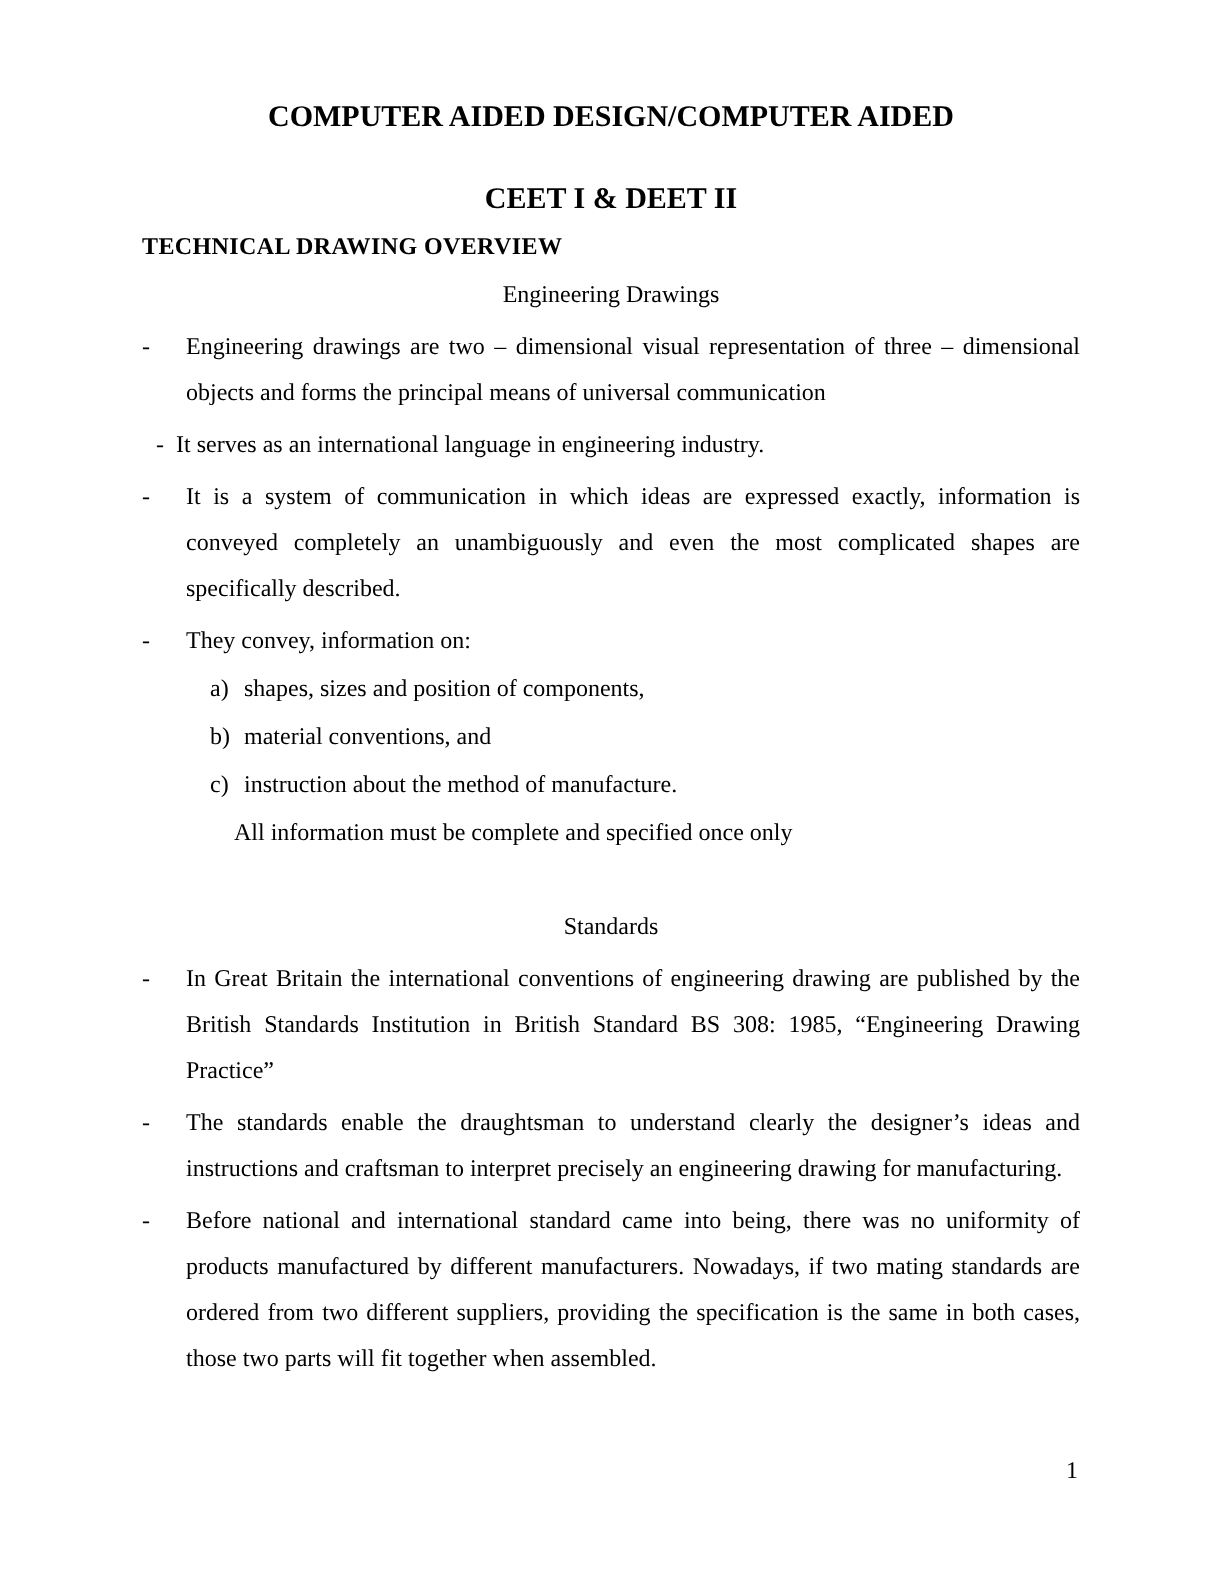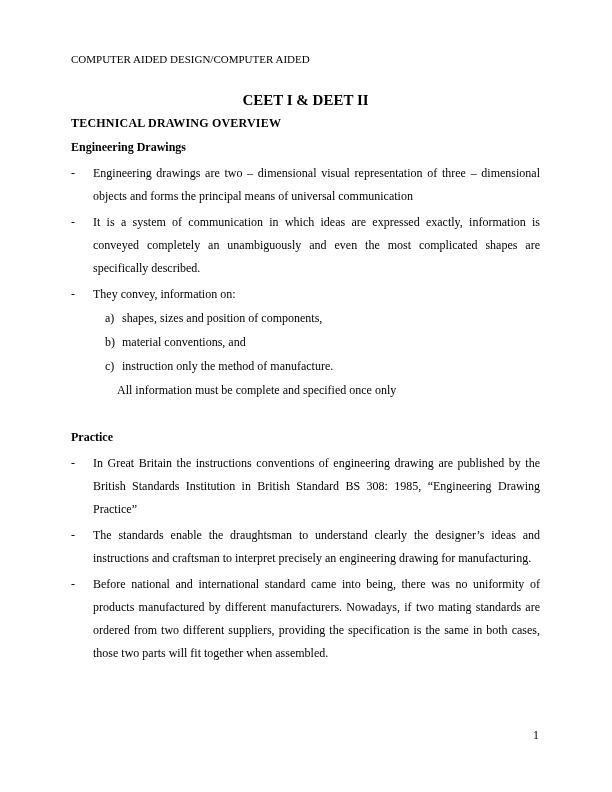--- a/index.html
+++ b/index.html
@@ -15,40 +15,41 @@
     position: relative;
     overflow: hidden;
     font-family: "Liberation Serif", "DejaVu Serif", serif;
     font-size: 12px;
     line-height: 23px;
     color: #000000;
     padding: 44px 72px 0 71px;
   }
   .doc-title {
     margin: 0;
-    font-size: 11px;
-    font-weight: normal;
-    text-align: left;
+    font-size: 15px;
+    font-weight: bold;
+    text-align: center;
     line-height: 30px;
   }
   .title-line { display: block; }
   .course-title {
     margin-top: 15px;
     text-align: center;
     font-weight: bold;
     font-size: 15px;
     line-height: 23px;
   }
   .section-heading {
     font-weight: bold;
     letter-spacing: 0.2px;
   }
   .sub-heading {
     margin-top: 1px;
-    font-weight: bold;
+    font-weight: normal;
+    text-align: center;
   }
   .sub-heading.spaced-before {
     margin-top: 24px;
   }
   .bullet {
     display: flex;
     margin-top: 3px;
   }
   .bullet .dash {
     flex: 0 0 22px;
@@ -100,20 +101,23 @@
 
   <div class="section-heading">TECHNICAL DRAWING OVERVIEW</div>
 
   <div class="sub-heading">Engineering Drawings</div>
 
   <div class="bullet">
     <span class="dash">-</span>
     <span class="bullet-text">Engineering drawings are two – dimensional visual representation of three – dimensional objects and forms the principal means of universal communication</span>
   </div>
 
+  <div class="bullet-alt">
+    <span class="dash">-</span><span class="bullet-text">It serves as an international language in engineering industry.</span>
+  </div>
 
   <div class="bullet">
     <span class="dash">-</span>
     <span class="bullet-text">It is a system of communication in which ideas are expressed exactly, information is conveyed completely an unambiguously and even the most complicated shapes are specifically described.</span>
   </div>
 
   <div class="bullet">
     <span class="dash">-</span>
     <span class="bullet-text">They convey, information on:</span>
   </div>
@@ -123,30 +127,30 @@
     <span class="sub-text">shapes, sizes and position of components,</span>
   </div>
 
   <div class="sub-item">
     <span class="sub-label">b)</span>
     <span class="sub-text">material conventions, and</span>
   </div>
 
   <div class="sub-item">
     <span class="sub-label">c)</span>
-    <span class="sub-text">instruction only the method of manufacture.</span>
+    <span class="sub-text">instruction about the method of manufacture.</span>
   </div>
 
   <div class="note-line">All information must be complete and specified once only</div>
 
-  <div class="sub-heading spaced-before">Practice</div>
+  <div class="sub-heading spaced-before">Standards</div>
 
   <div class="bullet">
     <span class="dash">-</span>
-    <span class="bullet-text">In Great Britain the instructions conventions of engineering drawing are published by the British Standards Institution  in British Standard BS 308: 1985, “Engineering Drawing Practice”</span>
+    <span class="bullet-text">In Great Britain the international conventions of engineering drawing are published by the British Standards Institution  in British Standard BS 308: 1985, “Engineering Drawing Practice”</span>
   </div>
 
   <div class="bullet">
     <span class="dash">-</span>
     <span class="bullet-text">The standards enable the draughtsman to understand clearly the designer’s ideas and instructions and craftsman to interpret precisely an engineering drawing for manufacturing.</span>
   </div>
 
   <div class="bullet">
     <span class="dash">-</span>
     <span class="bullet-text">Before national and international standard came into being, there was no uniformity of products manufactured by different manufacturers. Nowadays, if two mating standards are ordered from two different suppliers, providing the specification is the same in both cases, those two parts will fit together when assembled.</span>

